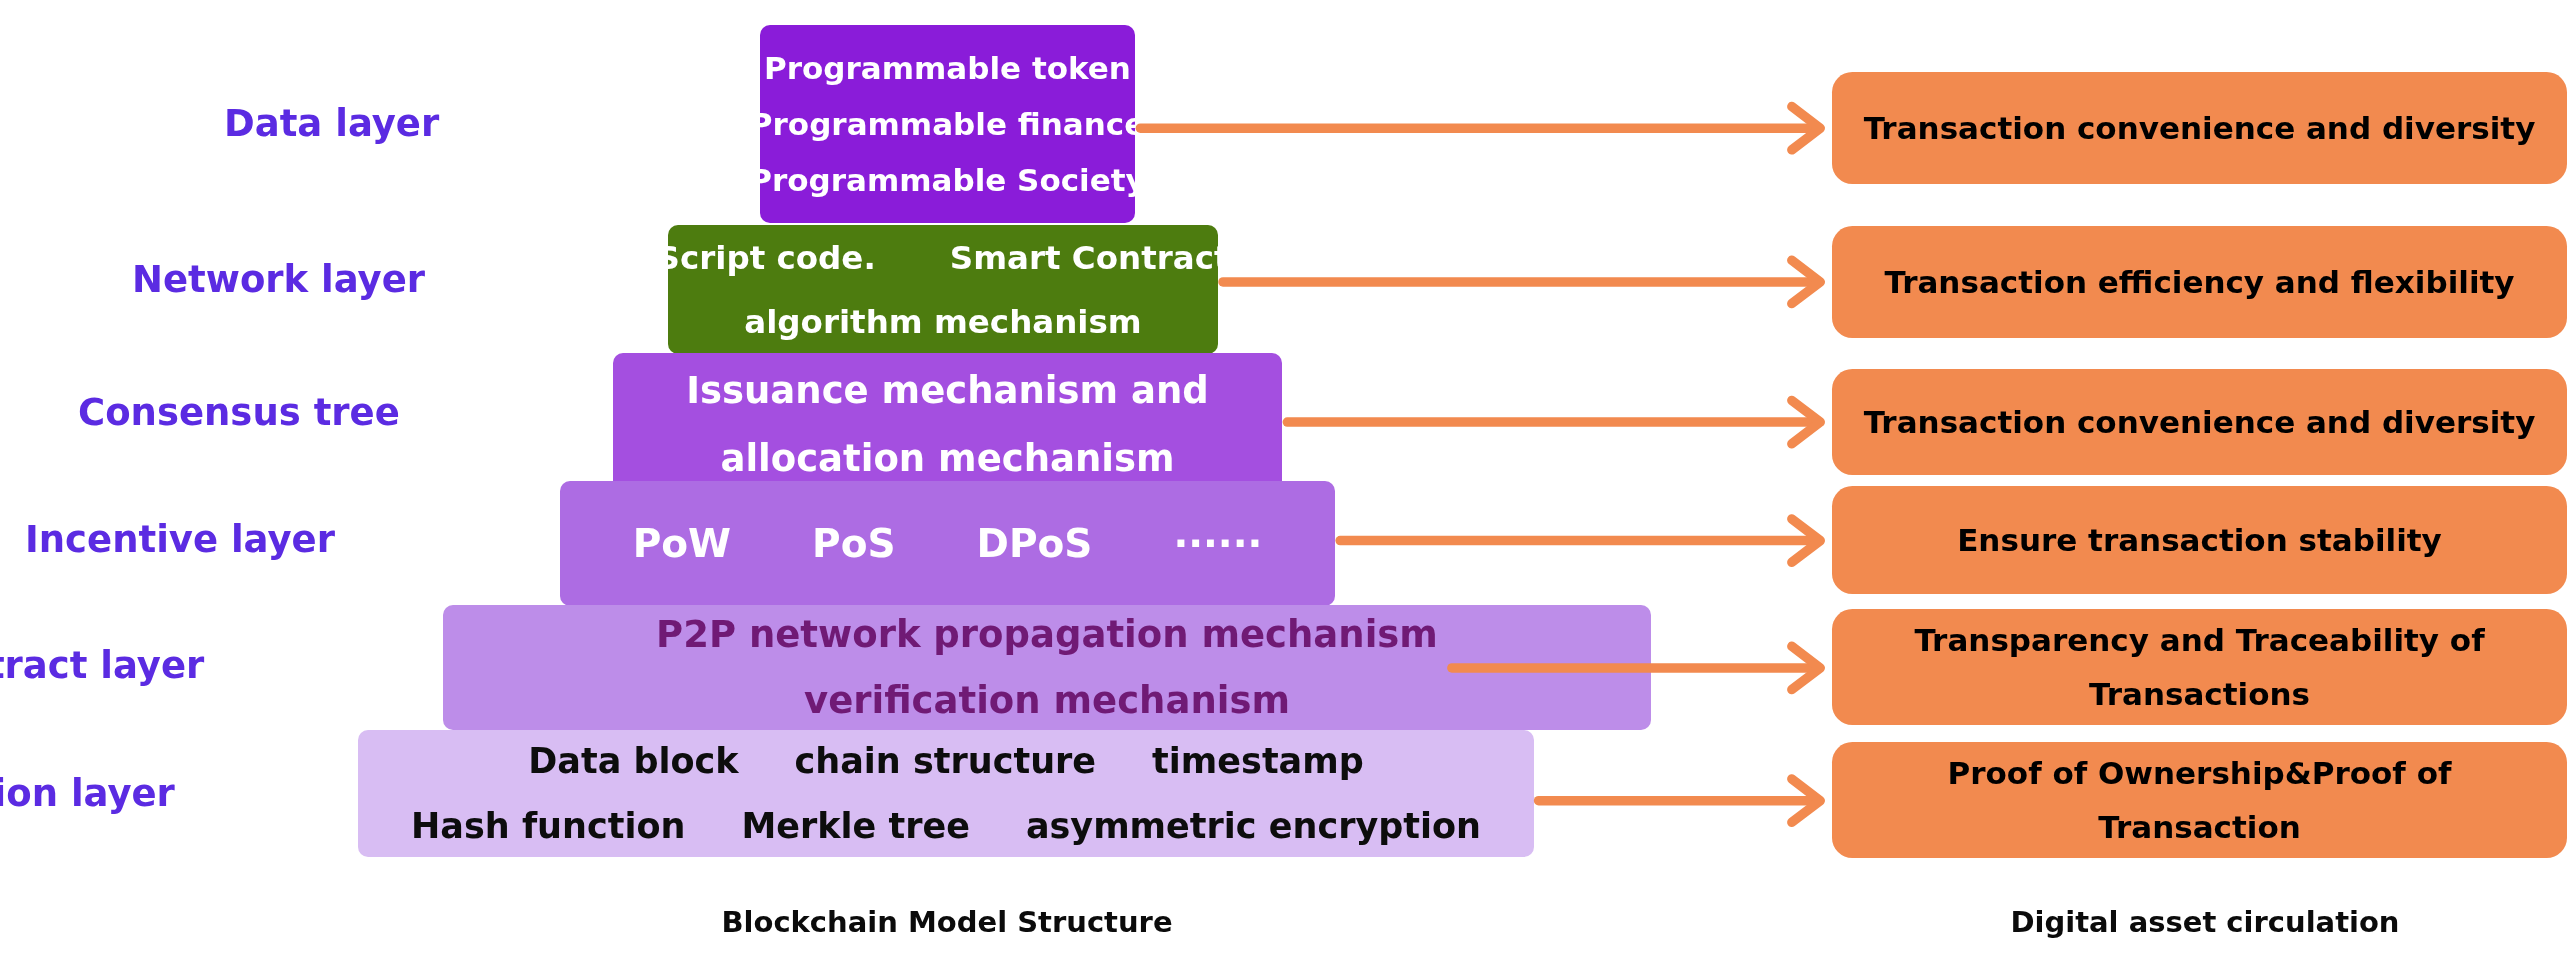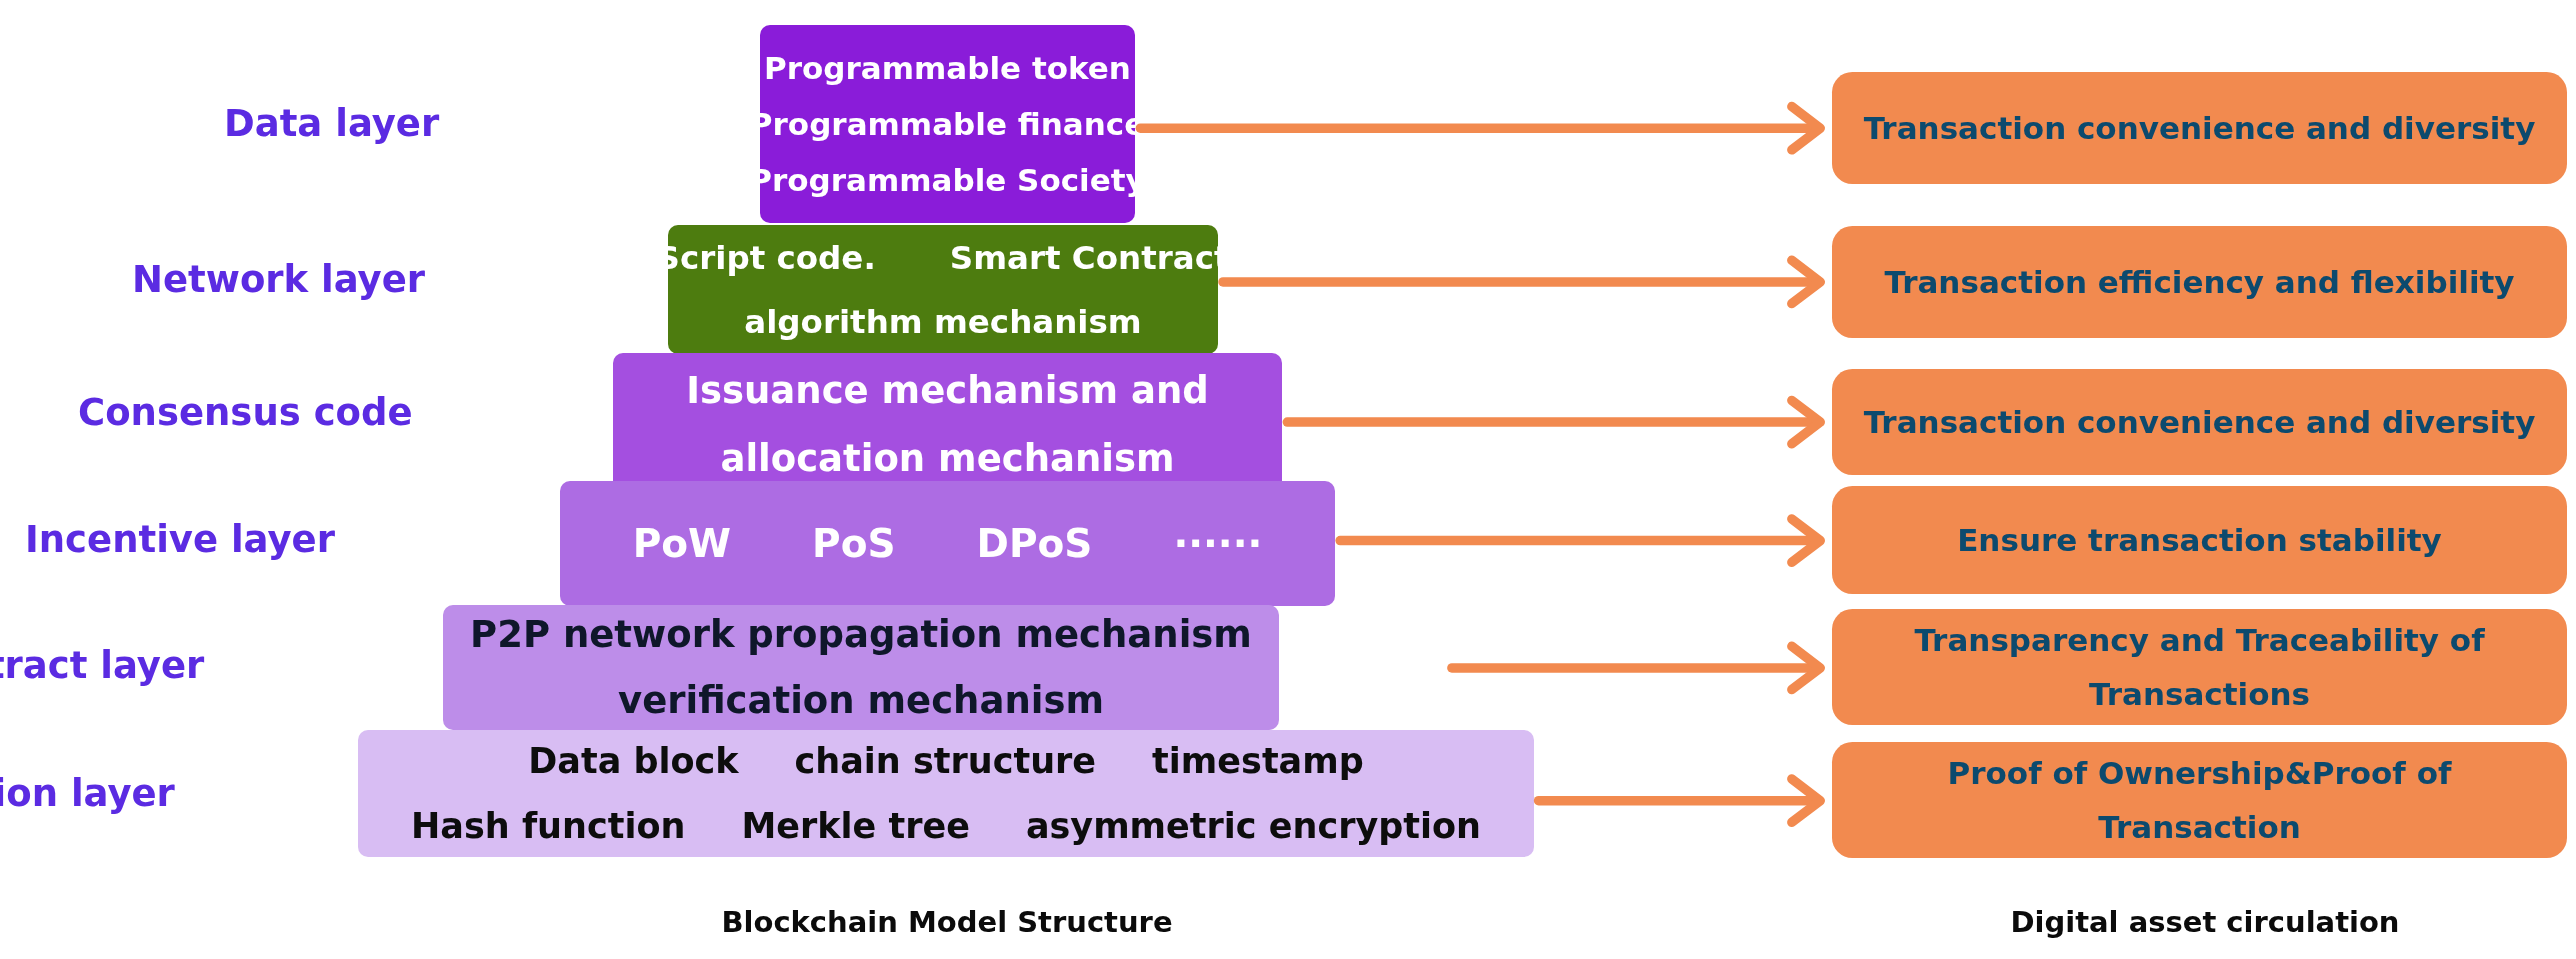--- a/index.html
+++ b/index.html
@@ -28,29 +28,29 @@
   .pyr-box .line{display:flex;justify-content:center;align-items:center;}
   .box1{left:760px;top:25px;width:375px;height:198px;font-size:31px;}
   .box1 .line{line-height:56px;}
   .box2{left:668px;top:225px;width:550px;height:129px;font-size:32.5px;}
   .box2 .line{line-height:64px;}
   .box2 .line.seg{gap:74px;}
   .box3{left:613px;top:353px;width:669px;height:144px;font-size:37px;}
   .box3 .line{line-height:68px;}
   .box4{left:560px;top:481px;width:775px;height:125px;font-size:39px;}
   .box4 .line{gap:81px;line-height:61px;}
-  .box5{left:443px;top:605px;width:836px;height:125px;font-size:37px;color:#0f172a;align-items:center;}
+  .box5{left:443px;top:605px;width:1208px;height:125px;font-size:37px;color:#701a75;align-items:center;}
   .box5 .line{line-height:66px;}
   .box6{left:358px;top:730px;width:1176px;height:127px;font-size:35px;color:#0d0d0d;}
   .box6 .line{gap:56px;line-height:65px;}
 
   
   .outcome-box{
     position:absolute;left:1832px;width:735px;border-radius:20.3px;
-    background:var(--orange,#f28a4f);color:#0c4a6e;font-weight:bold;font-size:31px;
+    background:var(--orange,#f28a4f);color:#000000;font-weight:bold;font-size:31px;
     display:flex;flex-direction:column;justify-content:center;align-items:center;
     text-align:center;white-space:nowrap;
   }
   .outcome-box .oline{line-height:54px;}
   .out1{top:72px;height:112px;}
   .out2{top:226px;height:112px;}
   .out3{top:369px;height:106px;}
   .out4{top:486px;height:108px;}
   .out5{top:609px;height:116px;}
   .out6{top:742px;height:116px;}
@@ -66,21 +66,21 @@
   .cap-left{left:947px;}
   .cap-right{left:2205px;}
 </style>
 </head>
 <body>
 
 <div id="canvas">
 
   <div class="layer-label lab1">Data layer</div>
   <div class="layer-label lab2">Network layer</div>
-  <div class="layer-label lab3">Consensus code</div>
+  <div class="layer-label lab3">Consensus tree</div>
   <div class="layer-label lab4">Incentive layer</div>
   <div class="layer-label lab5">Contract layer</div>
   <div class="layer-label lab6">Application layer</div>
 
   <div class="pyr-box box1" style="background: rgb(138, 28, 217);">
     <div class="line">
         <span>Programmable token</span>
       </div>
     <div class="line">
         <span>Programmable finance</span>

